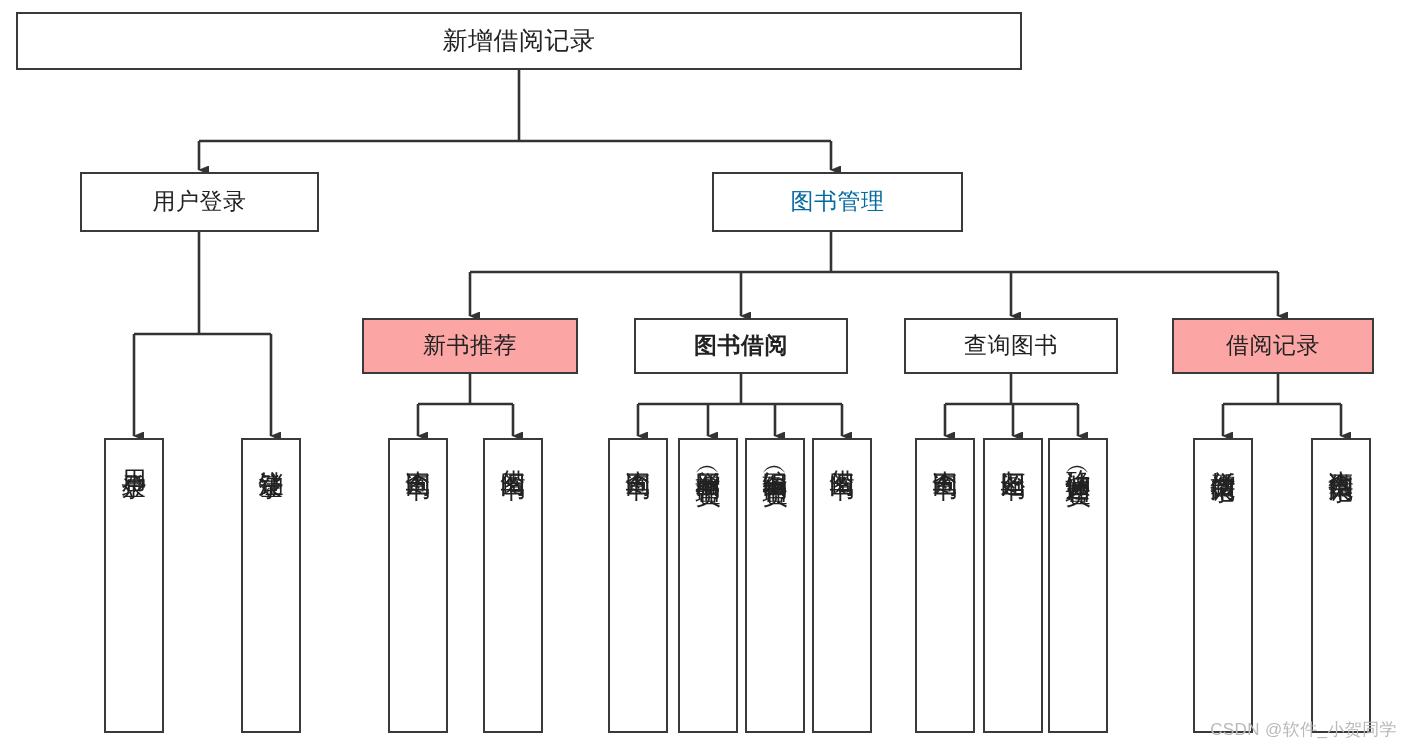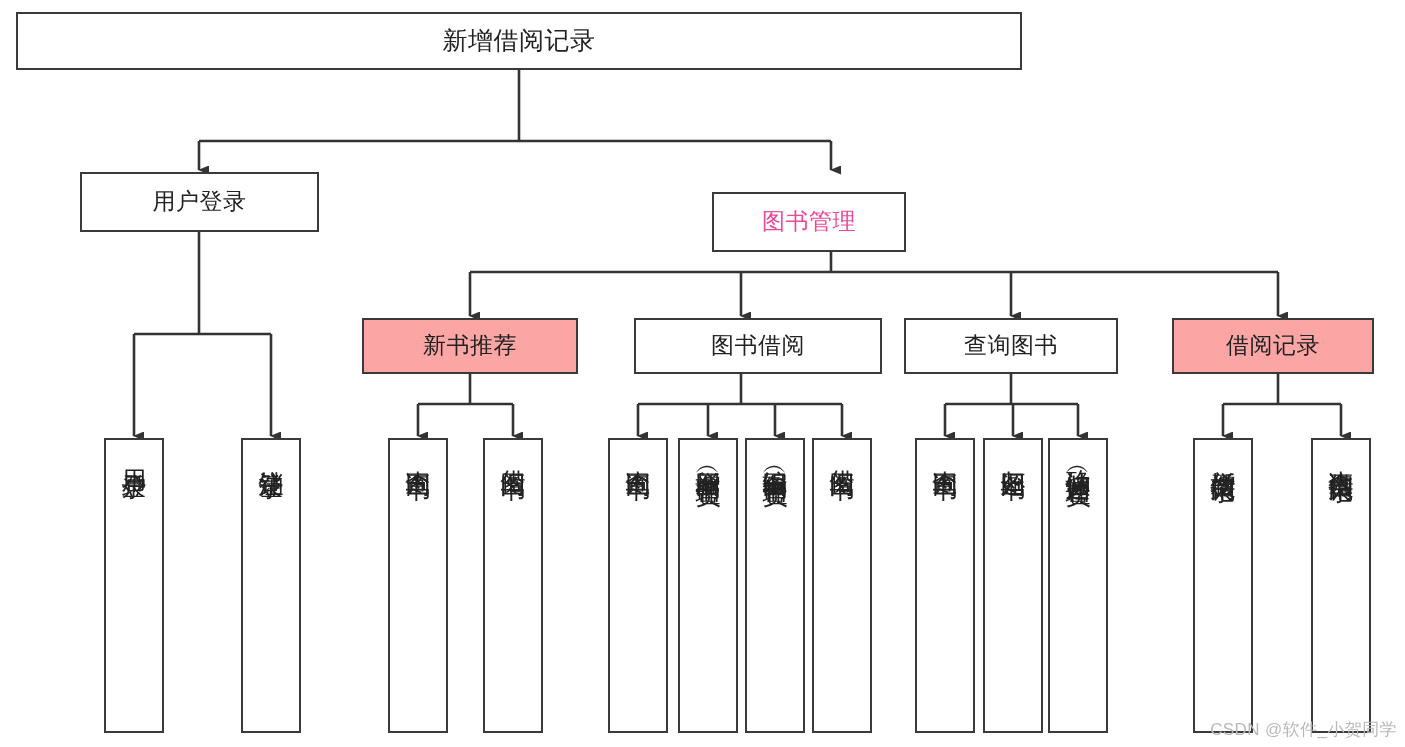--- a/index.html
+++ b/index.html
@@ -119,27 +119,27 @@
       </g>
   </svg>
 
   <div id="nodes-layer">
       <div class="node horizontal root" style="left: 16px; top: 12px; width: 1006px; height: 58px; border-color: rgb(58, 58, 58); background: rgb(255, 255, 255); color: rgb(34, 34, 34);">
         <span class="node-label">新增借阅记录</span>
       </div>
       <div class="node horizontal level2" style="left: 80px; top: 172px; width: 239px; height: 60px; border-color: rgb(58, 58, 58); background: rgb(255, 255, 255); color: rgb(34, 34, 34);">
         <span class="node-label">用户登录</span>
       </div>
-      <div class="node horizontal level2" style="left: 712px; top: 172px; width: 194px; height: 60px; border-color: rgb(58, 58, 58); background: rgb(255, 255, 255); color: #ec4899; margin-top: 20px;">
+      <div class="node horizontal level2" style="left: 712px; top: 172px; width: 251px; height: 60px; border-color: rgb(58, 58, 58); background: rgb(255, 255, 255); color: #0369a1;">
         <span class="node-label">图书管理</span>
       </div>
       <div class="node horizontal level3" style="left: 362px; top: 318px; width: 216px; height: 56px; border-color: rgb(58, 58, 58); background: #fca5a5; color: rgb(34, 34, 34);">
         <span class="node-label">新书推荐</span>
       </div>
-      <div class="node horizontal level3" style="left: 634px; top: 318px; width: 248px; height: 56px; border-color: rgb(58, 58, 58); background: rgb(255, 255, 255); color: rgb(34, 34, 34);">
+      <div class="node horizontal level3" style="left: 634px; top: 318px; width: 214px; height: 56px; border-color: rgb(58, 58, 58); background: rgb(255, 255, 255); color: rgb(34, 34, 34); font-weight: bold;">
         <span class="node-label">图书借阅</span>
       </div>
       <div class="node horizontal level3" style="left: 904px; top: 318px; width: 214px; height: 56px; border-color: rgb(58, 58, 58); background: rgb(255, 255, 255); color: rgb(34, 34, 34);">
         <span class="node-label">查询图书</span>
       </div>
       <div class="node horizontal level3" style="left: 1172px; top: 318px; width: 202px; height: 56px; border-color: rgb(58, 58, 58); background: #fca5a5; color: rgb(34, 34, 34);">
         <span class="node-label">借阅记录</span>
       </div>
       <div class="node vertical leaf" style="left: 104px; top: 438px; width: 60px; height: 295px; border-color: rgb(58, 58, 58); background: rgb(255, 255, 255); color: rgb(34, 34, 34);">
         <span class="node-label">用户登录</span>

